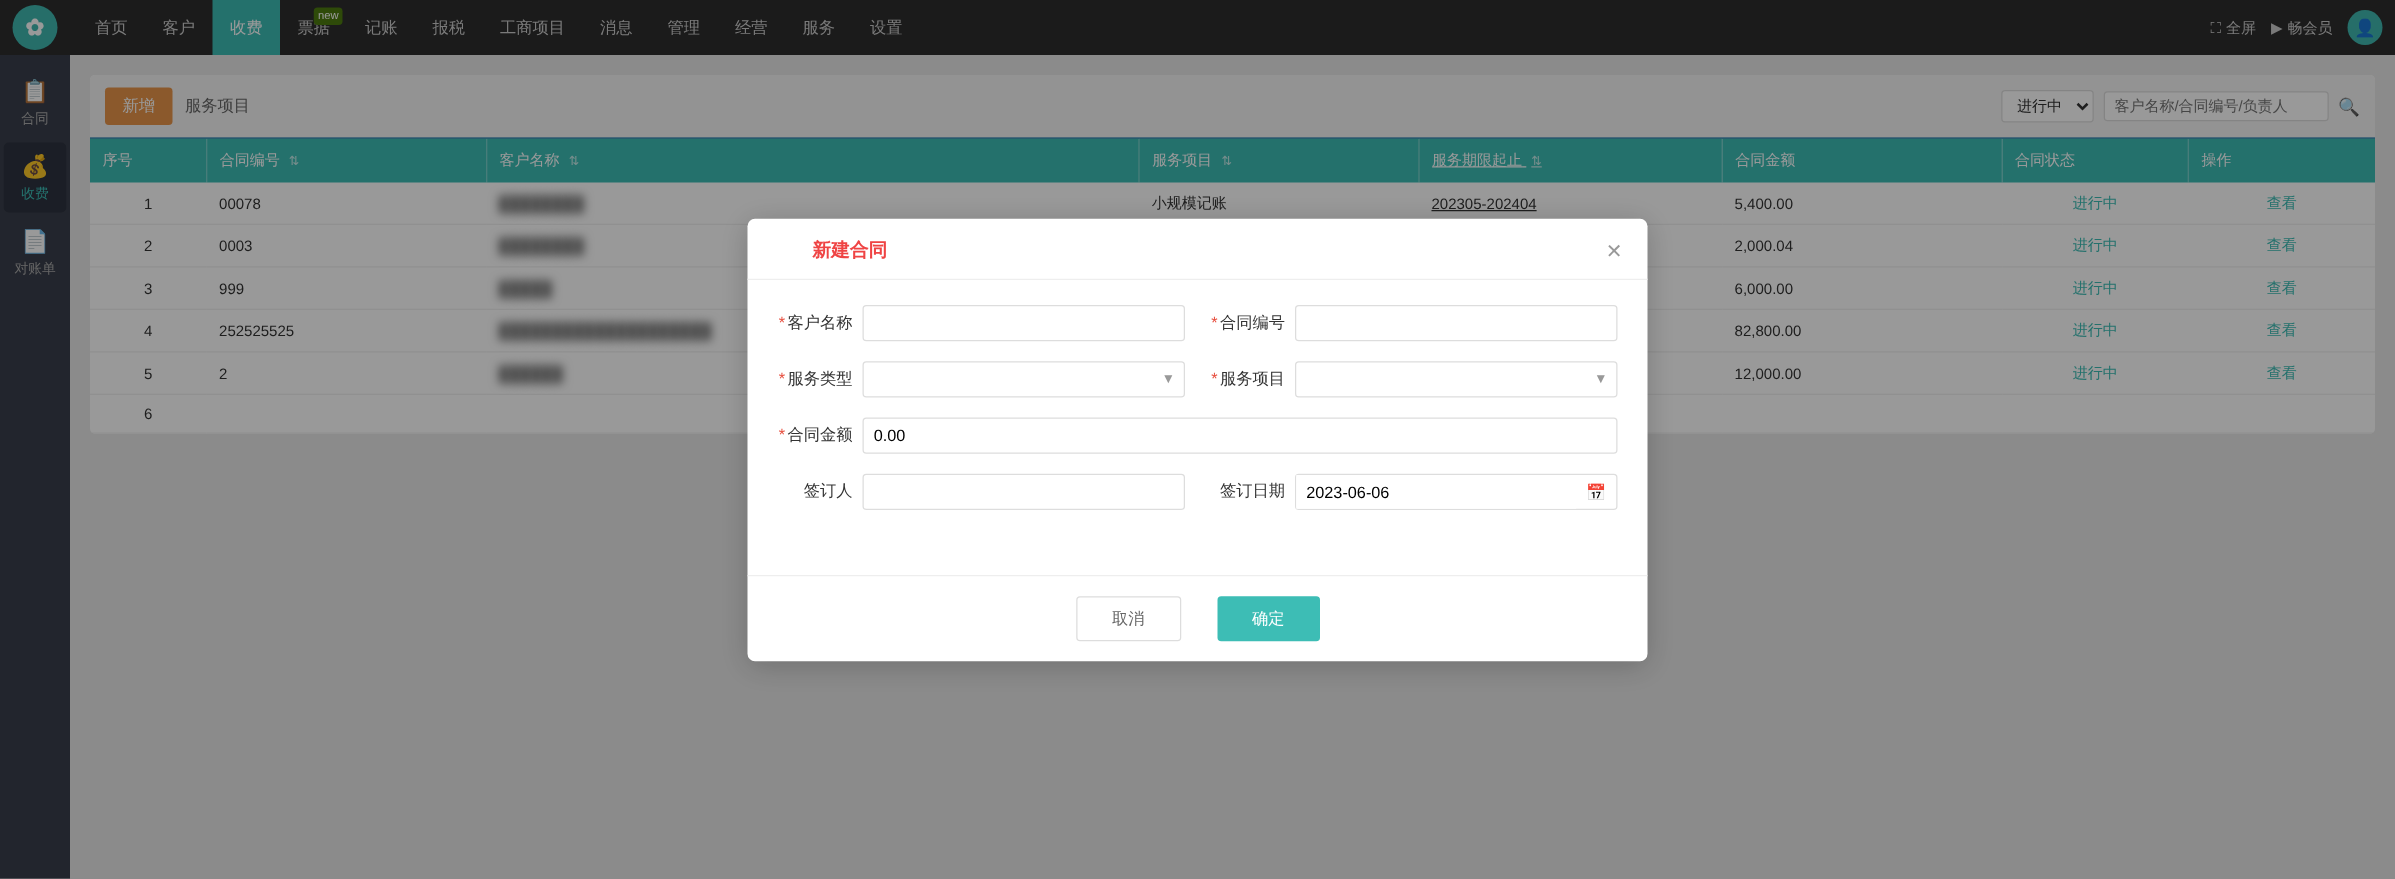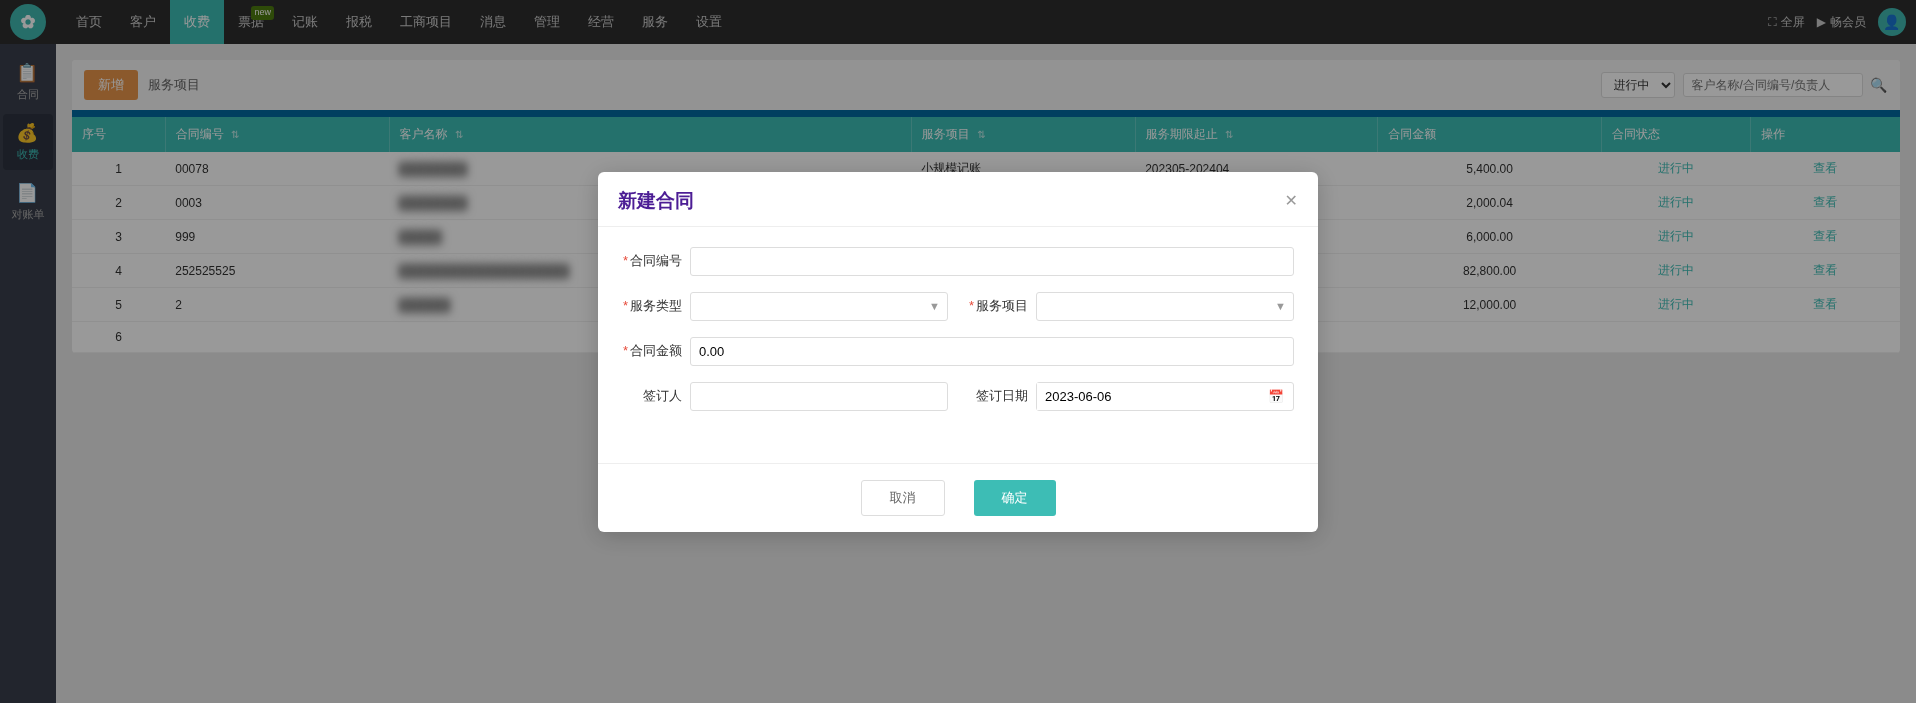--- a/index.html
+++ b/index.html
@@ -58,21 +58,21 @@
 
     
     .main-content { flex: 1; padding: 16px; background: #e8e8e8; overflow: auto; }
 
     
     .list-area { background: #fff; border-radius: 4px; overflow: hidden; }
 
     
     .toolbar {
       display: flex; align-items: center; padding: 10px 12px; gap: 10px; background: #f5f5f5;
-      border-bottom: 7px solid #0369a1;
+      border-bottom: 1px solid #0369a1;
     }
     .btn-new {
       background: #e8954a; color: white; border: none; padding: 6px 14px;
       border-radius: 3px; cursor: pointer; font-size: 13px;
     }
     .toolbar-label { color: #666; font-size: 13px; }
     .toolbar-right { margin-left: auto; display: flex; align-items: center; gap: 8px; }
     .status-select {
       padding: 4px 8px; border: 1px solid #ddd; border-radius: 3px;
       background: white; font-size: 12px; color: #333;
@@ -97,42 +97,42 @@
     .data-table thead th .sort-icon { margin-left: 4px; opacity: 0.7; font-size: 10px; }
     .data-table tbody tr { border-bottom: 1px solid #f0f0f0; }
     .data-table tbody td { padding: 8px 10px; font-size: 12px; color: #333; }
     .data-table tbody td .blurred { color: transparent; text-shadow: 0 0 8px rgba(0,0,0,0.5); user-select: none; }
     .status-badge { color: #3dbdb5; }
     .action-link { color: #3dbdb5; cursor: pointer; text-decoration: none; }
     .col-seq { width: 50px; text-align: center; }
     .col-code { width: 120px; }
     .col-customer { width: 280px; }
     .col-service { width: 120px; }
-    .col-period { width: 130px; }
-    .col-amount { width: 120px; text-align: center; }
+    .col-period { width: 130px; text-decoration: underline; }
+    .col-amount { width: 120px; text-align: left; }
     .col-status { width: 80px; text-align: center; }
     .col-action { width: 80px; text-align: center; }
 
     
     .overlay {
       position: fixed; top: 0; left: 0; width: 100%; height: 100%;
       background: rgba(0,0,0,0.4); z-index: 100;
       display: flex; align-items: center; justify-content: center;
     }
 
     
     .modal {
       background: white; border-radius: 6px; width: 720px;
       box-shadow: 0 4px 24px rgba(0,0,0,0.2); position: relative;
     }
     .modal-header {
       padding: 16px 20px 12px; border-bottom: 1px solid #eee;
       display: flex; align-items: center; justify-content: space-between;
     }
-    .modal-title { font-size: 19px; font-weight: bold; color: #4c1d95; }
+    .modal-title { font-size: 15px; font-weight: bold; color: #ef4444; margin-left: 32px; }
     .modal-close {
       cursor: pointer; color: #999; font-size: 16px; background: none; border: none;
     }
     .modal-body { padding: 20px 24px; }
 
     
     .form-row { display: flex; gap: 20px; margin-bottom: 16px; }
     .form-group { flex: 1; display: flex; align-items: center; gap: 8px; }
     .form-label { font-size: 13px; color: #333; white-space: nowrap; min-width: 60px; text-align: right; }
     .required { color: #e74c3c; margin-right: 2px; }
@@ -346,20 +346,26 @@
   <div class="modal">
     <div class="modal-header">
       <span class="modal-title">新建合同</span>
       <button class="modal-close">✕</button>
     </div>
     <div class="modal-body">
 
       <div class="form-row">
         <div class="form-group">
           <label class="form-label">
+            <span class="required">*</span><span>客户名称</span>
+          </label>
+          <input type="text" class="form-input" style="">
+        </div>
+        <div class="form-group">
+          <label class="form-label">
             <span class="required">*</span><span>合同编号</span>
           </label>
           <input type="text" class="form-input" style="">
         </div>
       </div>
 
       <div class="form-row">
         <div class="form-group">
           <label class="form-label">
             <span class="required">*</span><span>服务类型</span>

